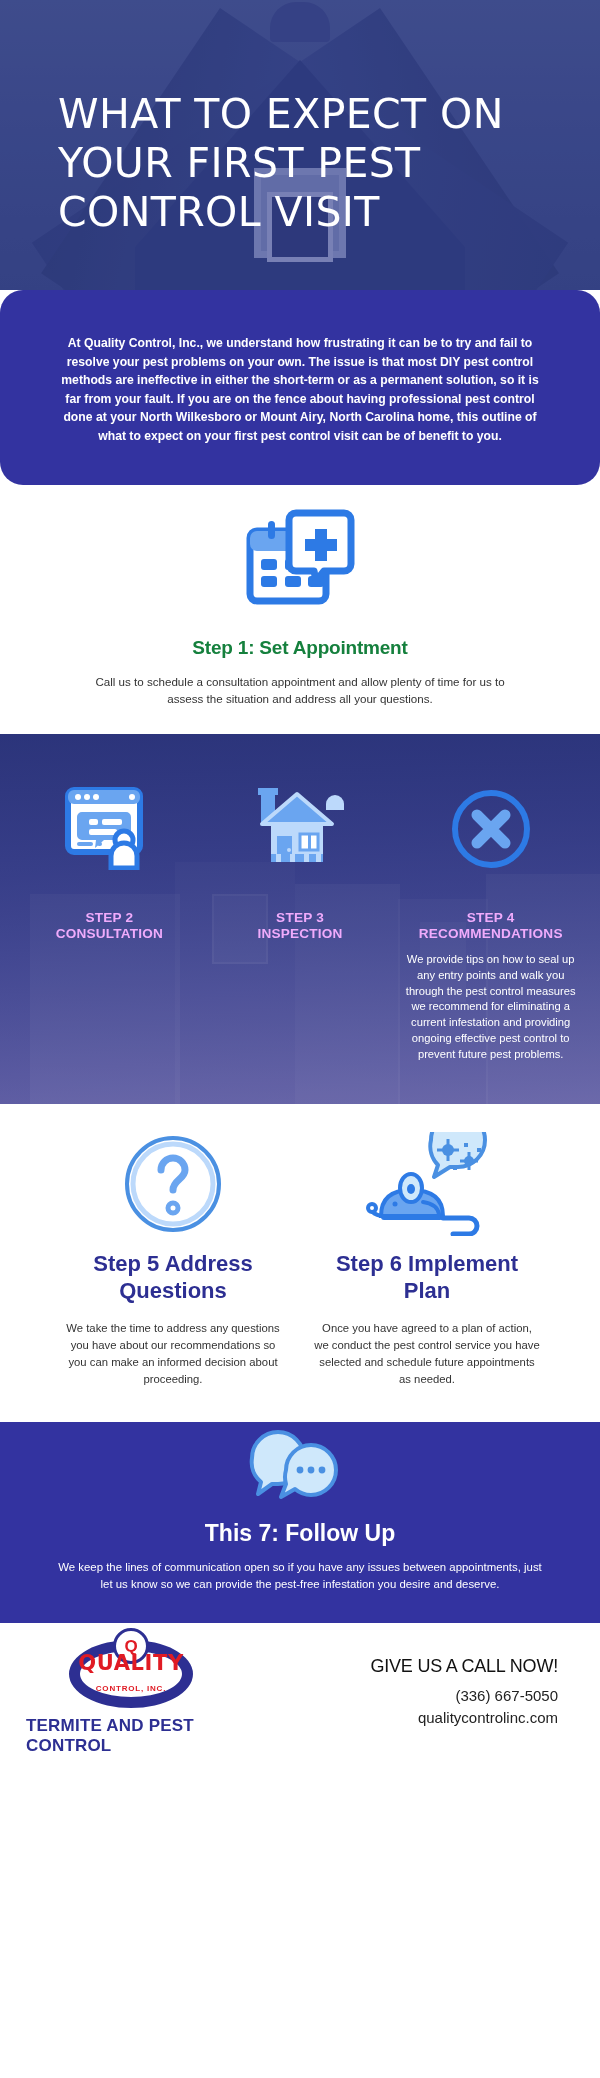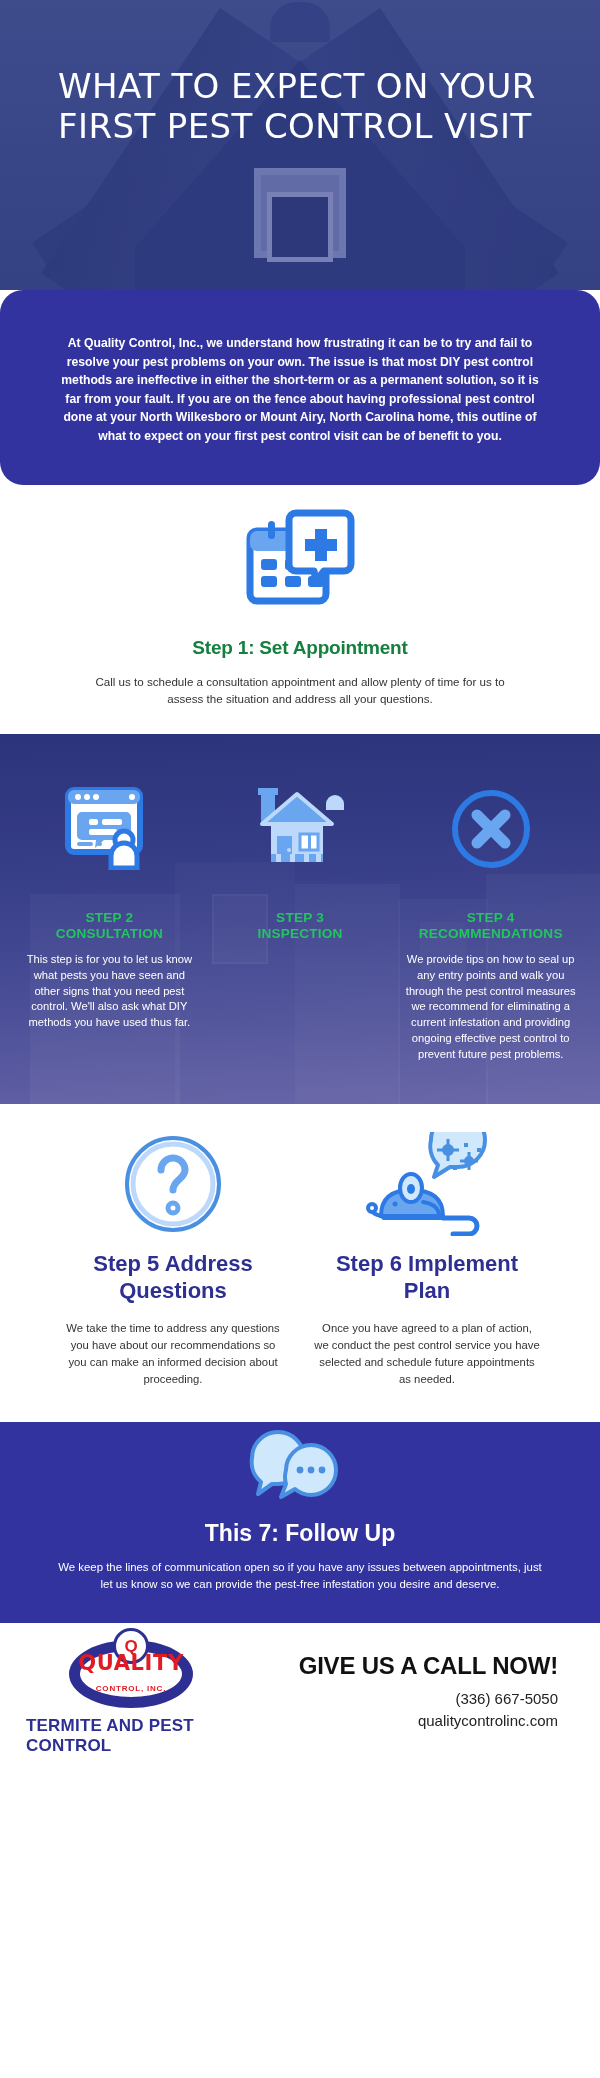--- a/index.html
+++ b/index.html
@@ -83,24 +83,24 @@
     background: #2e3a74;
     border: 5px solid #b6bcdd;
   }
   .hero-tint {
     position: absolute; inset: 0;
     background: rgba(45, 56, 133, 0.45);
   }
   .hero-title {
     position: absolute;
     left: 58px;
-    top: 66px;
+    top: 90px;
     width: 490px;
     color: #ffffff;
-    font-size: 34px;
+    font-size: 41px;
     font-weight: 400;
     line-height: 1.19;
     letter-spacing: 0.4px;
     text-transform: uppercase;
     font-family: "DejaVu Sans", sans-serif;
     z-index: 5;
   }
 
   
   .intro {
@@ -169,21 +169,21 @@
     display: flex;
     padding: 48px 14px 0 14px;
   }
   .tri-col {
     flex: 1;
     text-align: center;
     padding: 0 8px;
   }
   .tri-icon { height: 92px; display:flex; align-items:flex-end; justify-content:center; margin-bottom: 14px; }
   .tri-col h3 {
-    color: #22c55e;
+    color: #f0abfc;
     font-size: 13.6px;
     font-weight: 700;
     line-height: 1.22;
     letter-spacing: .2px;
     margin-bottom: 9px;
     text-transform: uppercase;
     margin-top: 36px;
   }
   .tri-col p {
     color: #ffffff;
@@ -269,22 +269,22 @@
     color:#2d2f92; font-size:17px; font-weight:700;
     letter-spacing:.2px; margin-top:2px;
   }
   .footer-contact {
     flex: 1;
     text-align: right;
     padding-right: 16px;
   }
   .footer-contact .cta {
     color: #111111;
-    font-size: 24px;
-    font-weight: 700;
+    font-size: 18px;
+    font-weight: 400;
     letter-spacing: -0.2px;
     margin-bottom: 8px;
   }
   .footer-contact .phone,
   .footer-contact .web {
     color: #222222;
     font-size: 15px;
     line-height: 1.45;
   }
 </style>
@@ -364,21 +364,20 @@
             <rect x="33" y="58" width="5" height="4" rx="2" fill="#6aa5f0"></rect>
             <circle cx="60" cy="56" r="9" fill="#ffffff" stroke="#2d7ae5" stroke-width="5"></circle>
             <path d="M47 84 v-12 a13 13 0 0 1 26 0 v12 z" fill="#ffffff" stroke="#2d7ae5" stroke-width="5"></path>
           </svg>
         </span>
       </div>
       <h3>
         <span>STEP 2</span><br>
         <span>CONSULTATION</span>
       </h3>
-      <p>This step is for you to let us know what pests you have seen and other signs that you need pest control. We'll also ask what DIY methods you have used thus far.</p>
     </div>
 
     <div class="tri-col">
       <div class="tri-icon">
         <span>
           <svg width="96" height="86" viewBox="0 0 96 86" aria-hidden="true">
 
             <rect x="9" y="8" width="14" height="30" fill="#6aa5f0"></rect>
             <rect x="6" y="4" width="20" height="7" fill="#6aa5f0"></rect>
 

